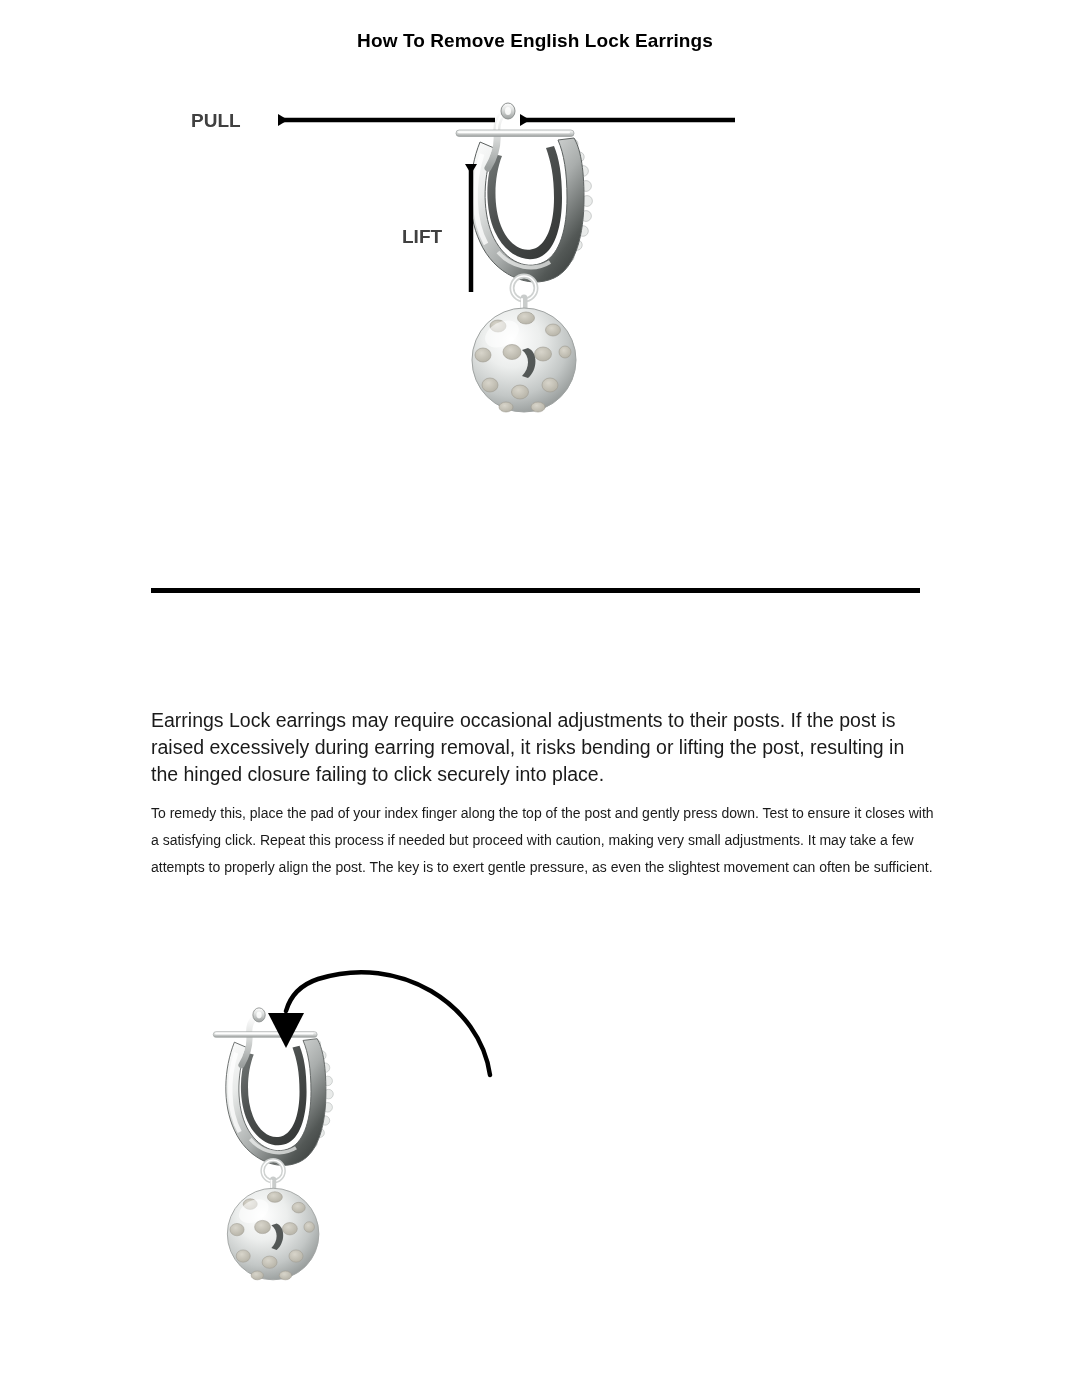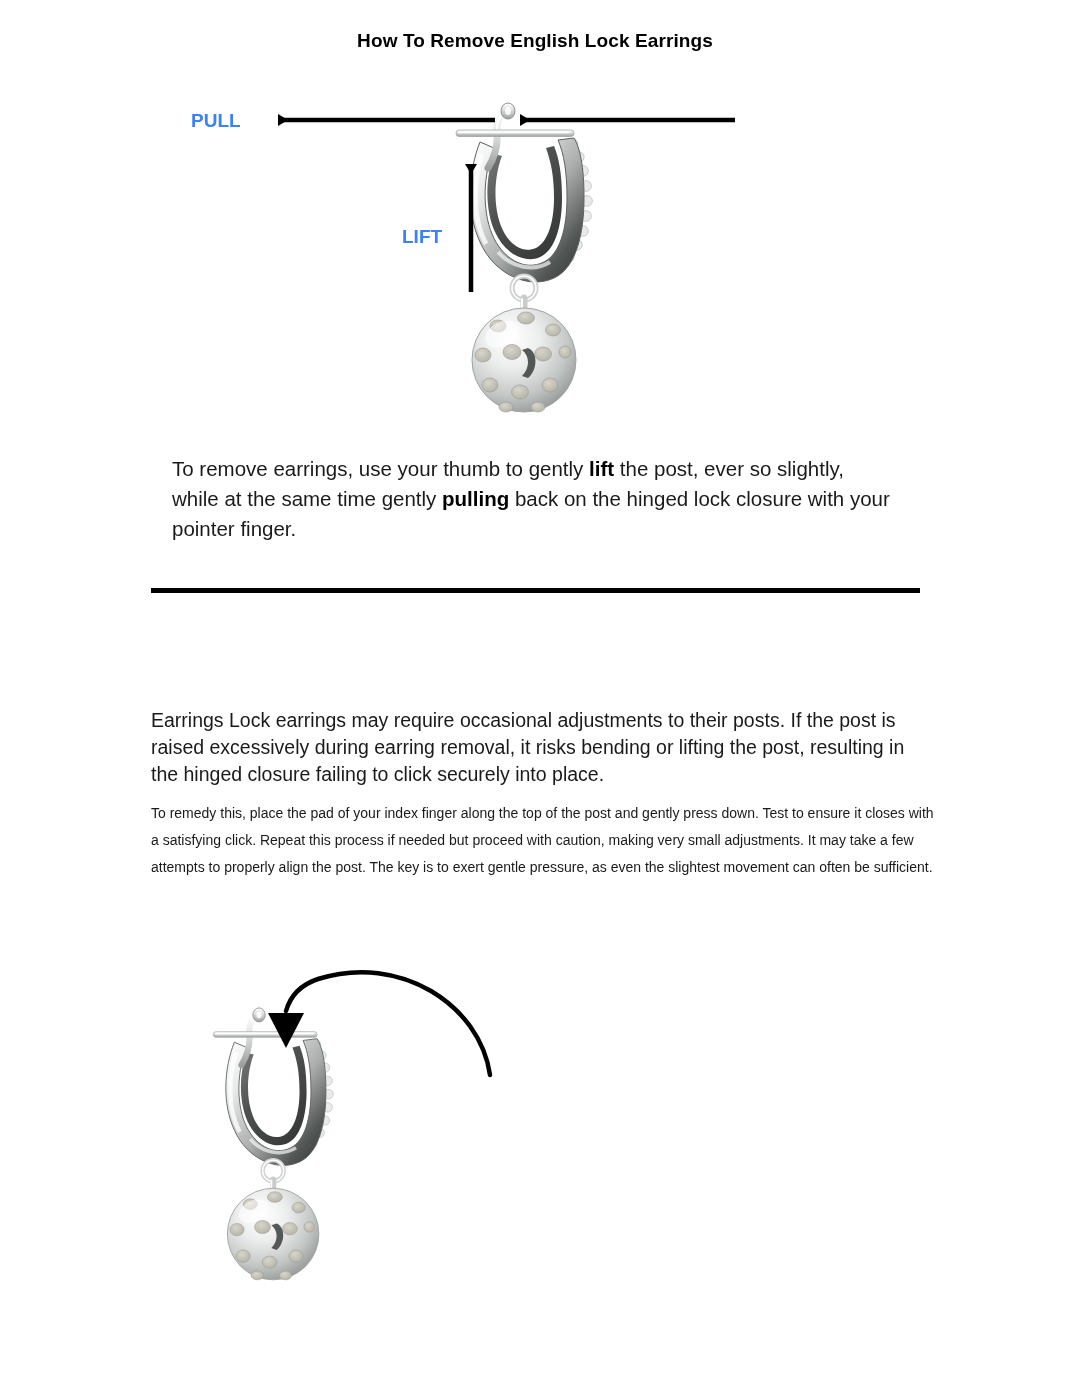--- a/index.html
+++ b/index.html
@@ -60,21 +60,21 @@
   #side-caption {
     left: 508px; top: 1038px; width: 390px;
     font-size: 19.5px; line-height: 26.5px;
   }
 
   
   .diagram-label {
     position: absolute;
     font-size: 19px;
     font-weight: bold;
-    color: #3b82f6;
+    color: #404040;
   }
   #pull-label { left: 191px; top: 110px; }
   #lift-label { left: 402px; top: 226px; }
 
   
   .figure { position: absolute; }
   #figure-remove { left: 255px; top: 92px; width: 500px; height: 340px; }
   #figure-adjust { left: 190px; top: 945px; width: 330px; height: 390px; }
 
   .figure svg { display: block; }
@@ -210,21 +210,20 @@
       <g>
         <line x1="216" y1="200" x2="216" y2="72" stroke="#000" stroke-width="4.5" marker-end="url(#arrowU1)"></line>
       </g>
     </svg>
   </div>
 
   <div class="diagram-label" id="pull-label">PULL</div>
 
   <div class="diagram-label" id="lift-label">LIFT</div>
 
-  <div class="para" id="remove-instructions"><span>To remove earrings, use your thumb to gently </span><b>lift</b><span> the post, ever so slightly, while at the same time gently </span><b>pulling</b><span> back on the hinged lock closure with your pointer finger.</span></div>
 
   <div class="divider"></div>
 
 
   <div class="para" id="adjust-para-1">Earrings Lock earrings may require occasional adjustments to their posts. If the post is raised excessively during earring removal, it risks bending or lifting the post, resulting in the hinged closure failing to click securely into place.</div>
 
   <div class="para" id="adjust-para-2">To remedy this, place the pad of your index finger along the top of the post and gently press down. Test to ensure it closes with a satisfying click. Repeat this process if needed but proceed with caution, making very small adjustments. It may take a few attempts to properly align the post. The key is to exert gentle pressure, as even the slightest movement can often be sufficient.</div>
 
   <div class="figure" id="figure-adjust">
     <svg width="330" height="390" viewBox="0 0 330 390" xmlns="http://www.w3.org/2000/svg">

